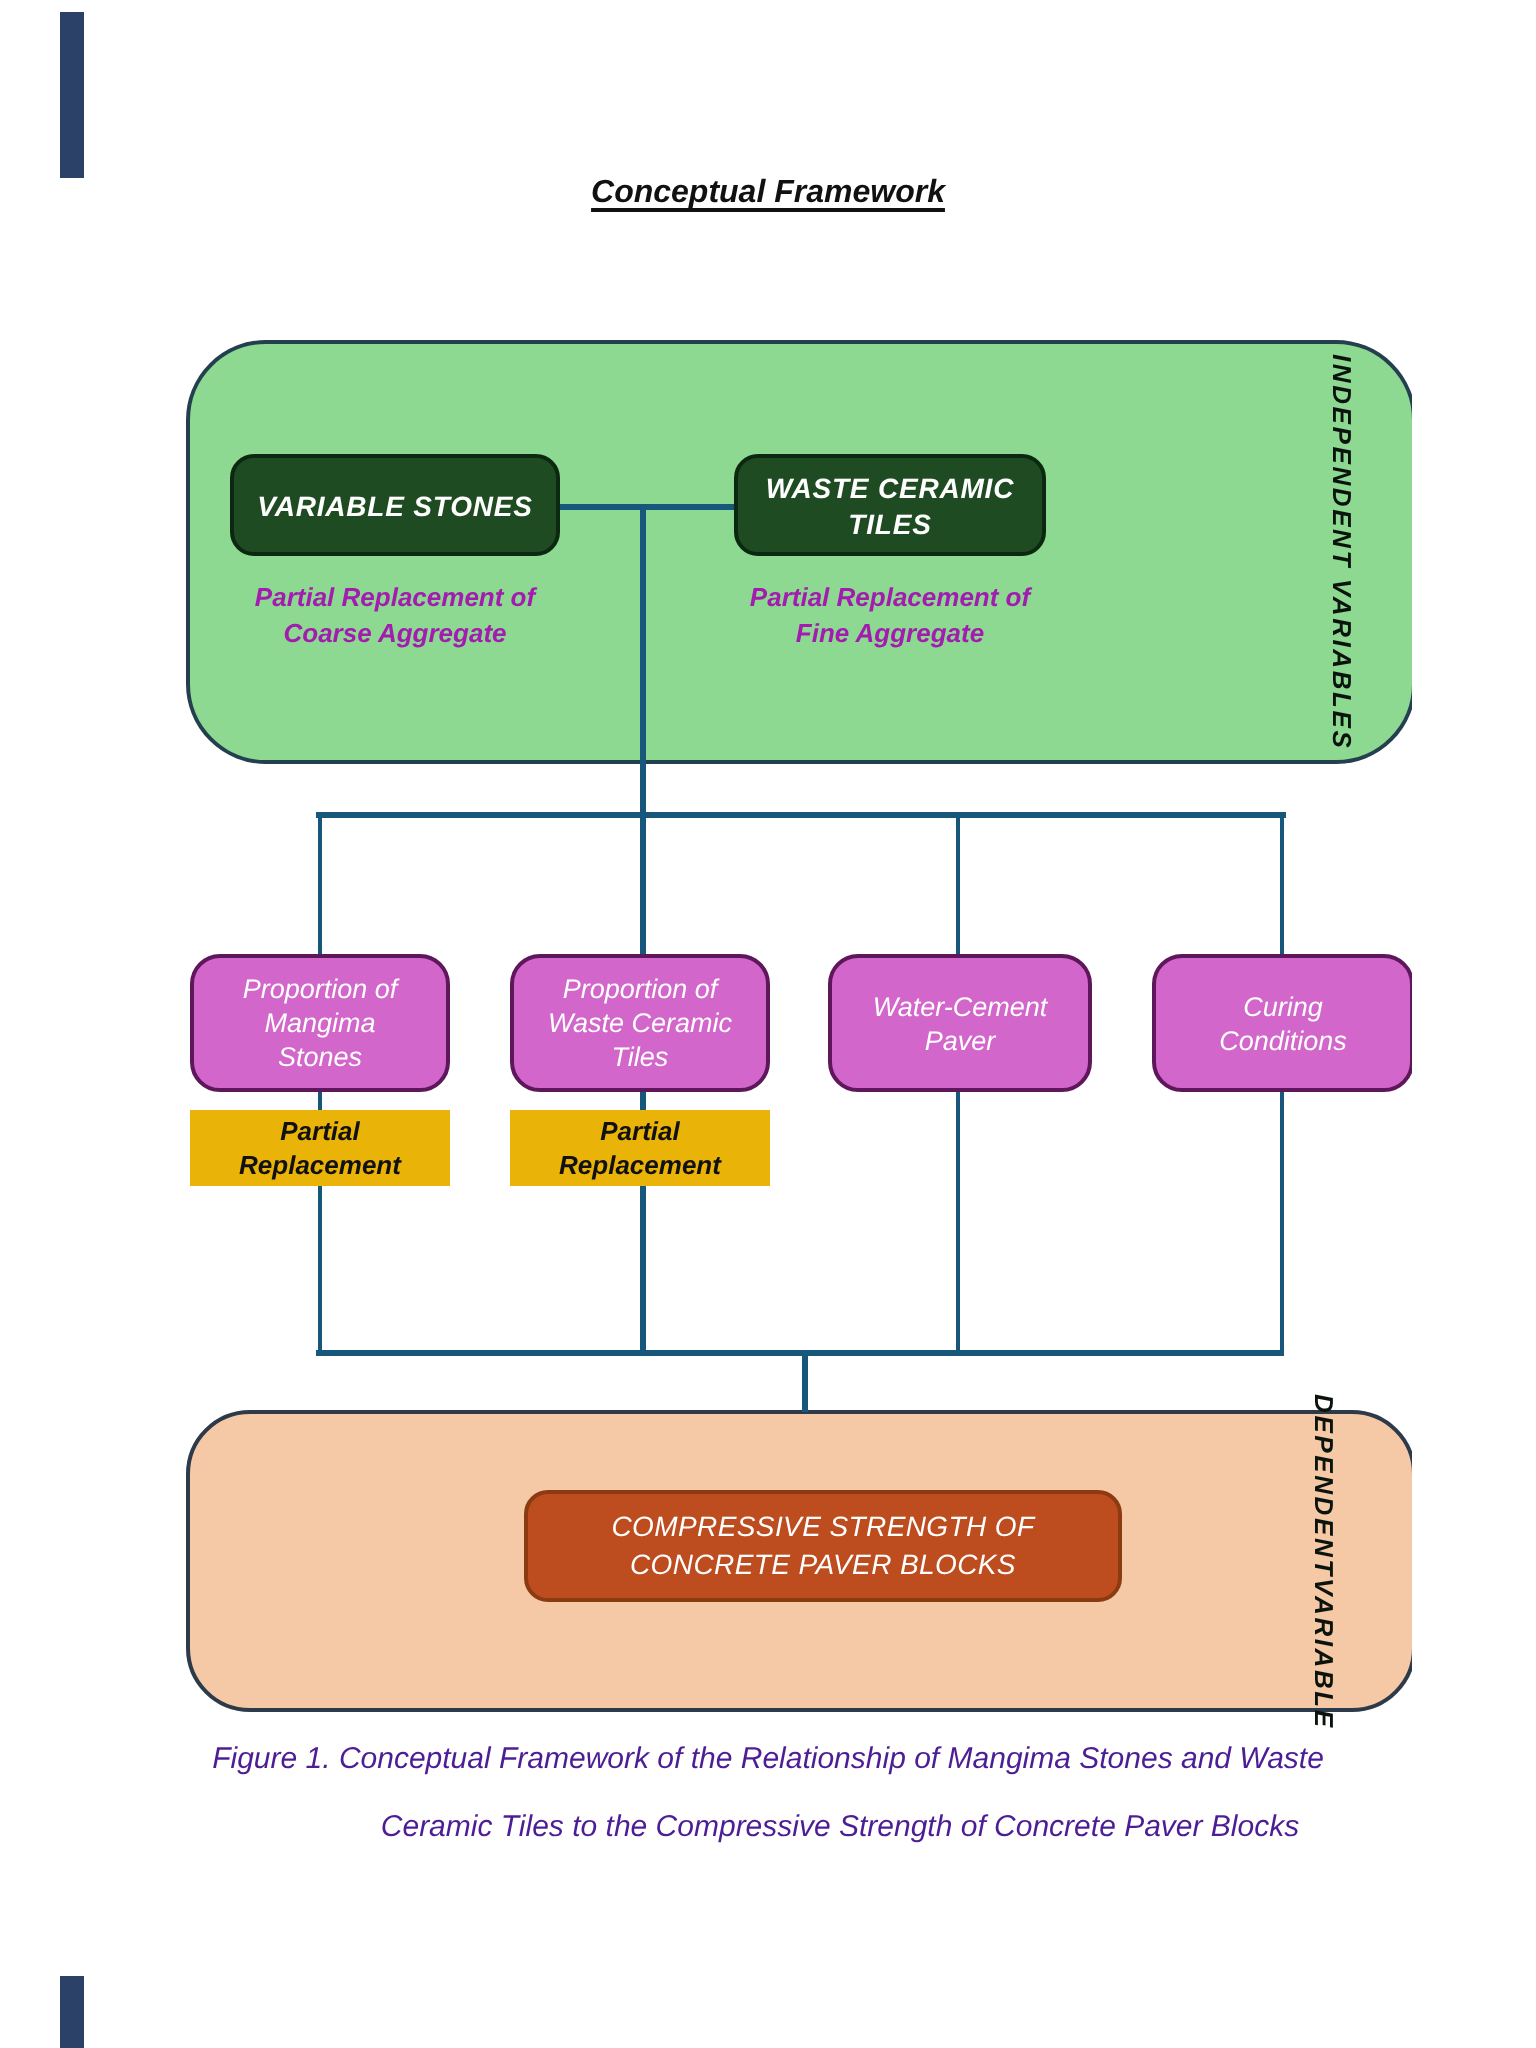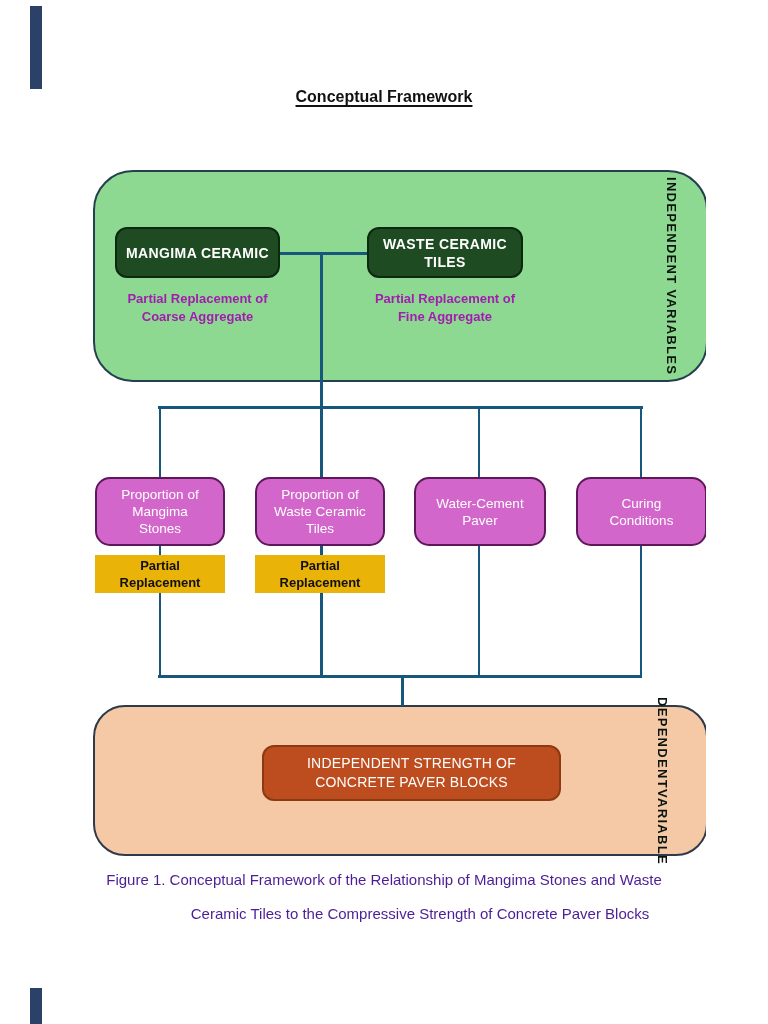--- a/index.html
+++ b/index.html
@@ -1,18 +1,18 @@
 <!DOCTYPE html>
 <html><head>
 <meta charset="utf-8">
 <style>
   html,body{margin:0;padding:0;background:#ffffff;}
   .page{
     position:relative;width:706px;height:1024px;background:#ffffff;
-    font-family:"Liberation Sans", sans-serif;overflow:hidden;color:#111;
+    font-family:"Liberation Sans", sans-serif;overflow:hidden;color:#111;font-style:italic;
   }
   .preline{white-space:pre-line;}
   
   .line{position:absolute;background:#17577C;z-index:2;}
   
   .edge-bar{position:absolute;left:30px;width:12px;background:#2C4168;z-index:5;}
   
   .title{
     position:absolute;top:88px;left:0;width:768px;text-align:center;z-index:3;
     font-size:16px;font-weight:bold;
@@ -94,21 +94,21 @@
   <div class="line" style="left:478px;top:406px;width:2px;height:71px;"></div>
   <div class="line" style="left:640px;top:406px;width:2px;height:71px;"></div>
   <div class="line" style="left:159px;top:546px;width:2px;height:131px;"></div>
   <div class="line" style="left:320px;top:546px;width:3px;height:131px;"></div>
   <div class="line" style="left:478px;top:546px;width:2px;height:131px;"></div>
   <div class="line" style="left:640px;top:546px;width:2px;height:131px;"></div>
   <div class="line" style="left:158px;top:675px;width:484px;height:3px;"></div>
   <div class="line" style="left:401px;top:675px;width:3px;height:31px;"></div>
 
   <div class="dark-green" style="left:115px;top:227px;width:165px;height:51px;">
-    <span class="preline">MANGIMA CERAMIC</span>
+    <span class="preline">VARIABLE STONES</span>
   </div>
   <div class="dark-green" style="left:367px;top:227px;width:156px;height:51px;">
     <span class="preline">WASTE CERAMIC
 TILES</span>
   </div>
   <div class="green-sub preline" style="left:115px;top:290px;width:165px;">Partial Replacement of
 Coarse Aggregate</div>
   <div class="green-sub preline" style="left:367px;top:290px;width:156px;">Partial Replacement of
 Fine Aggregate</div>
   <div class="side-label" style="left:656px;top:170px;width:30px;height:212px;">INDEPENDENT VARIABLES</div>
@@ -132,21 +132,21 @@
 Conditions</span>
   </div>
 
   <div class="white-sub preline" style="left:95px;">Partial
 Replacement</div>
   <div class="white-sub preline" style="left:255px;">Partial
 Replacement</div>
 
   <div class="peach-box"></div>
   <div class="orange-box">
-    <span class="preline">INDEPENDENT STRENGTH OF
+    <span class="preline">COMPRESSIVE STRENGTH OF
 CONCRETE PAVER BLOCKS</span>
   </div>
   <div class="dep-label">
     <div>DEPENDENT</div>
     <div>VARIABLE</div>
   </div>
 
   <div class="caption-line" style="top:871px;">Figure 1. Conceptual Framework of the Relationship of Mangima Stones and Waste</div>
   <div class="caption-line" style="top:905px;margin-left:36px;">Ceramic Tiles to the Compressive Strength of Concrete Paver Blocks</div>
 

